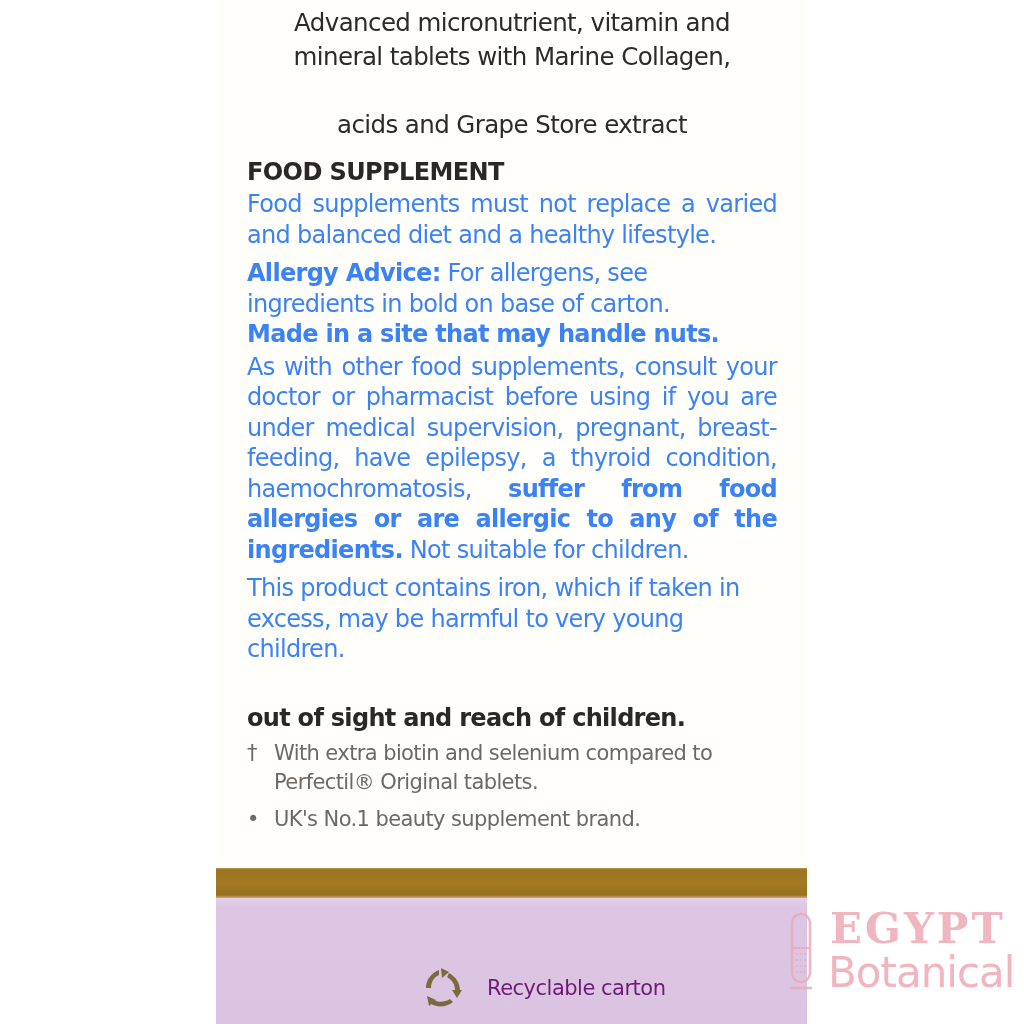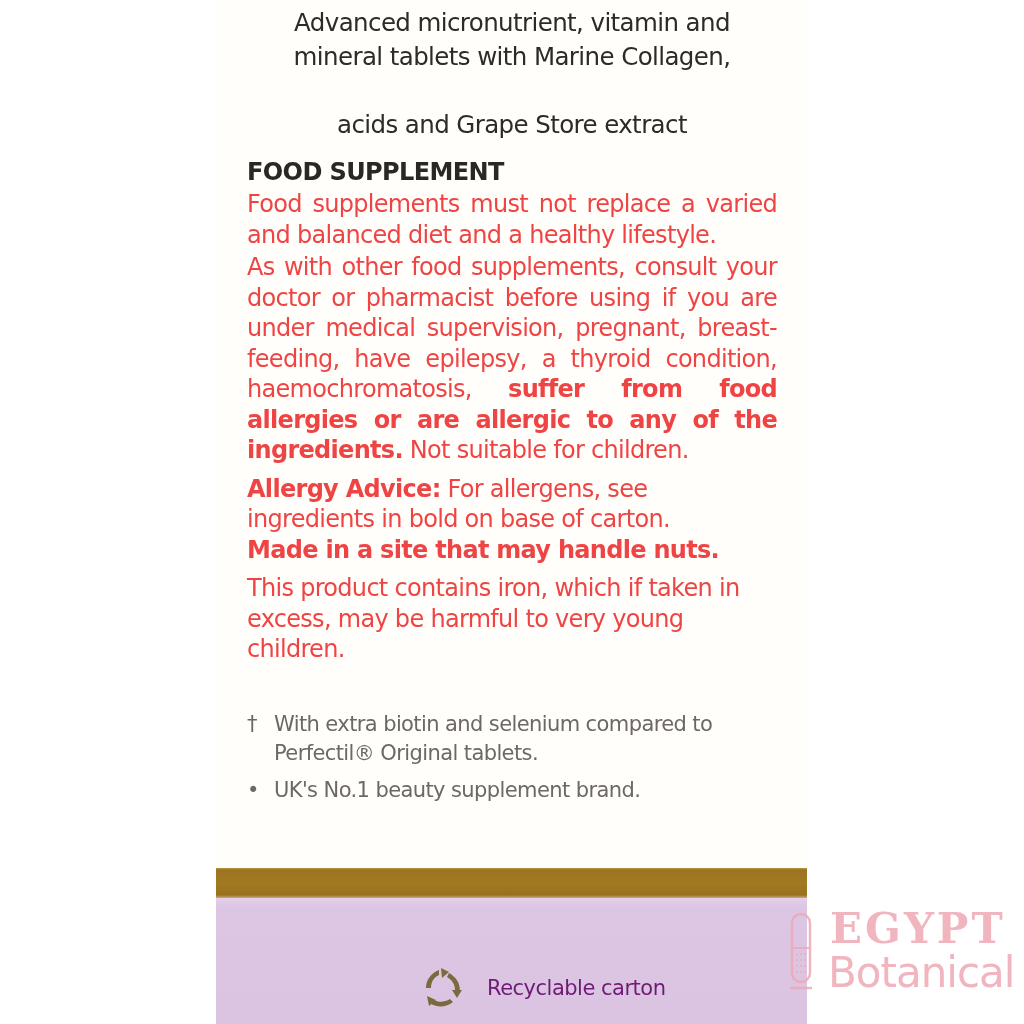--- a/index.html
+++ b/index.html
@@ -47,21 +47,21 @@
       color: #2b2724;
       -webkit-text-stroke: 0;
     }
     .para {
       font-size: 24px;
       line-height: 30.5px;
       letter-spacing: -0.7px;
       margin: 0 0 0 0;
       text-align: justify;
       text-align-last: left;
-      color: #ef4444;
+      color: #3b82f6;
     }
     .para.gap-sm { margin-top: 2px; }
     .para.gap-md { margin-top: 8px; }
     .b { font-weight: bold; }
     .store {
       font-size: 24px;
       font-weight: bold;
       line-height: 29px;
       letter-spacing: -0.7px;
       margin: 10px 0 0 0;
@@ -162,36 +162,37 @@
       <span>Advanced micronutrient, vitamin and</span><br>
       <span>mineral tablets with Marine Collagen,</span><br>
       <br>
       <span>acids and Grape Store extract</span>
     </p>
 
     <h2 class="heading">FOOD SUPPLEMENT</h2>
 
     <p class="para">Food supplements must not replace a varied and balanced diet and a healthy lifestyle.</p>
 
+    <p class="para gap-md" style="text-align:left;">
+      <span class="b">Allergy Advice:</span>
+      <span>For allergens, see ingredients in bold on base of carton.</span><br>
+      <span class="b">Made in a site that may handle nuts.</span>
+    </p>
+
     <p class="para gap-sm">
       <span>As with other food supplements, consult your doctor or pharmacist before using if you are under medical supervision, pregnant, breast-feeding, have epilepsy, a thyroid condition, haemochromatosis,</span>
       <span class="b">suffer from food allergies or are allergic to any of the ingredients.</span>
       <span>Not suitable for children.</span>
     </p>
 
-    <p class="para gap-md" style="text-align:left;">
-      <span class="b">Allergy Advice:</span>
-      <span>For allergens, see ingredients in bold on base of carton.</span><br>
-      <span class="b">Made in a site that may handle nuts.</span>
-    </p>
-
     <p class="para gap-md" style="text-align:left;">This product contains iron, which if taken in excess, may be harmful to very young children.</p>
 
     <p class="store">
       <br>
+      <span>out of sight and reach of children.</span>
     </p>
 
     <div class="footnote">
       <span class="mark">†</span>
       <span>With extra biotin and selenium compared to Perfectil® Original tablets.</span>
     </div>
     <div class="footnote second">
       <span class="mark">•</span>
       <span>UK's No.1 beauty supplement brand.</span>
     </div>

